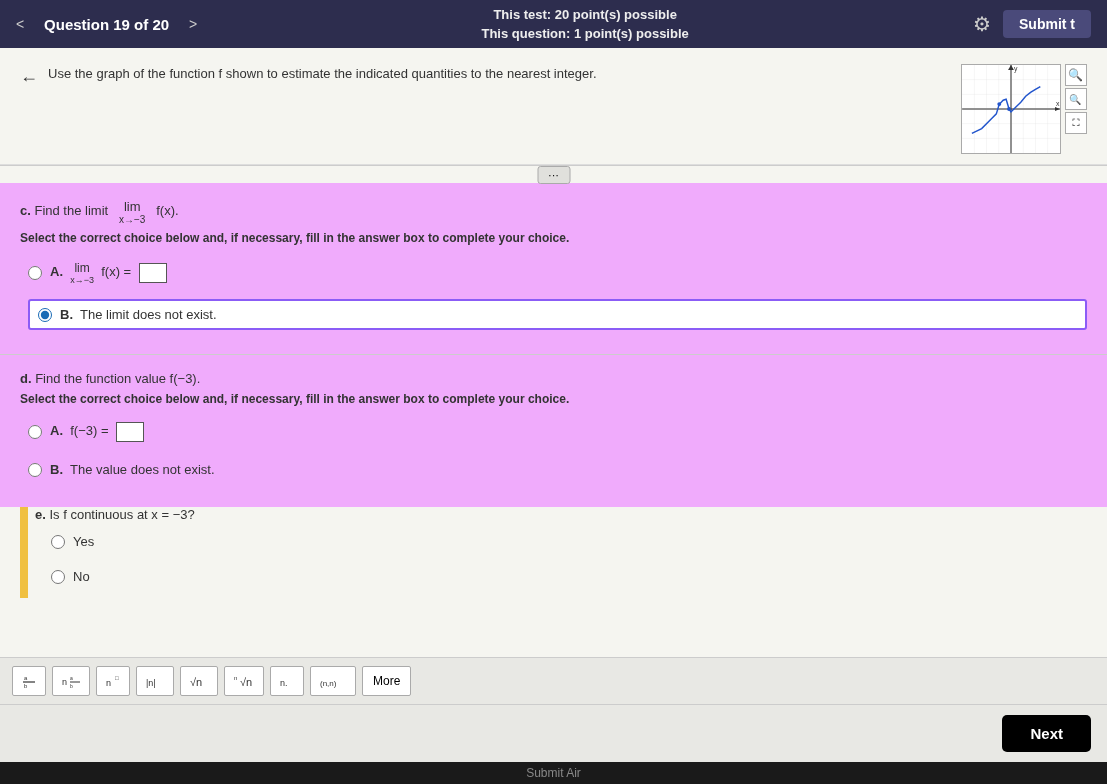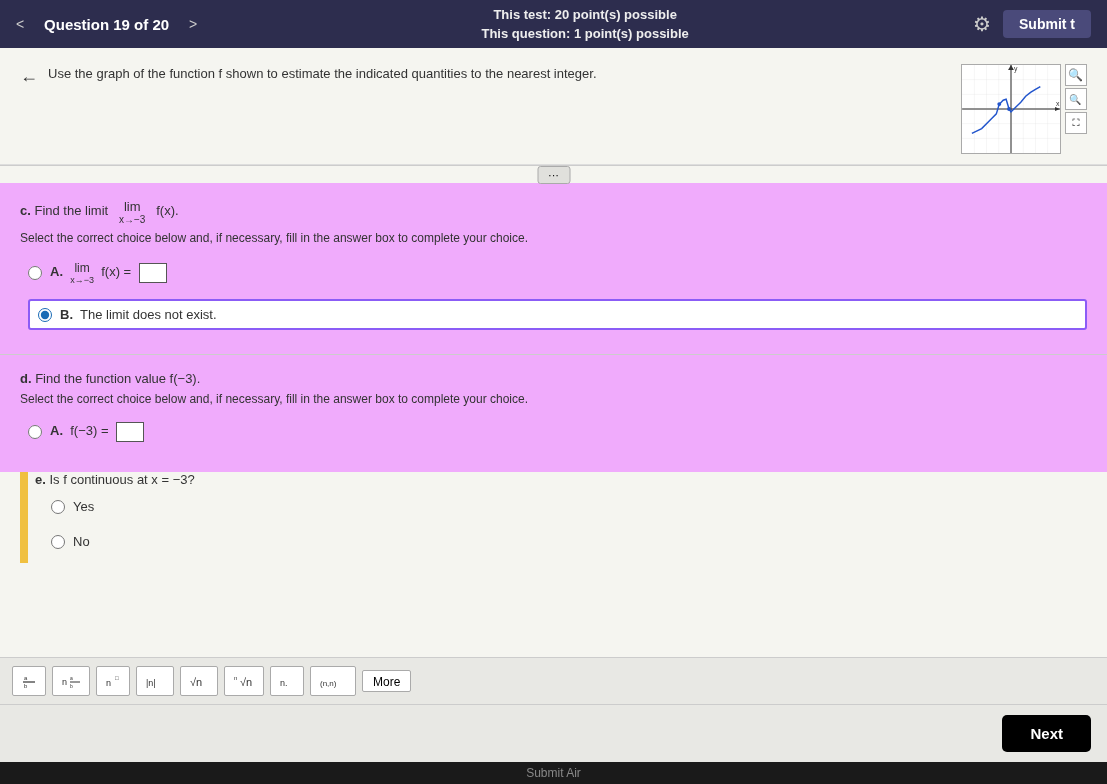--- a/index.html
+++ b/index.html
@@ -162,20 +162,21 @@
     .part-label {
       font-size: 13px;
       color: #333;
       margin-bottom: 6px;
       font-weight: 500;
     }
     .part-sublabel {
       font-size: 12px;
       color: #333;
       margin-bottom: 10px;
+      font-weight: bold;
     }
 
     
     .radio-option {
       display: flex;
       align-items: center;
       gap: 8px;
       margin-bottom: 8px;
       padding: 6px 8px;
       cursor: pointer;
@@ -271,21 +272,21 @@
       width: 100%;
       height: 100%;
     }
 
     .more-btn {
       background: #fff;
       border: 1px solid #aaa;
       padding: 4px 10px;
       cursor: pointer;
       font-size: 12px;
-      height: 22px;
+      height: 30px;
       border-radius: 2px;
     }
 
     .ellipsis-btn {
       background: #e0e0dc;
       border: 1px solid #aaa;
       padding: 2px 10px;
       cursor: pointer;
       font-size: 11px;
       border-radius: 3px;
@@ -431,20 +432,27 @@
 
       <div class="radio-option">
         <input type="radio" name="partD" id="dA" style="">
         <label for="dA" class="radio-label">
           <strong>A.</strong>&nbsp;
           <span>f(−3) =</span>
           <span class="answer-box"></span>
         </label>
       </div>
 
+      <div class="radio-option">
+        <input type="radio" name="partD" id="dB" style="">
+        <label for="dB" class="radio-label">
+          <strong>B.</strong>&nbsp;
+          <span>The value does not exist.</span>
+        </label>
+      </div>
     </div>
 
     <div class="continuous-section">
       <div style="position:relative; display:flex; align-items:flex-start;">
         <div class="yellow-side"></div>
         <div style="padding-left:15px; width:100%;">
           <p class="part-label">
             <strong>e.</strong> Is f continuous at x = −3?
           </p>
           <div class="radio-option" style="margin-left:8px;">

